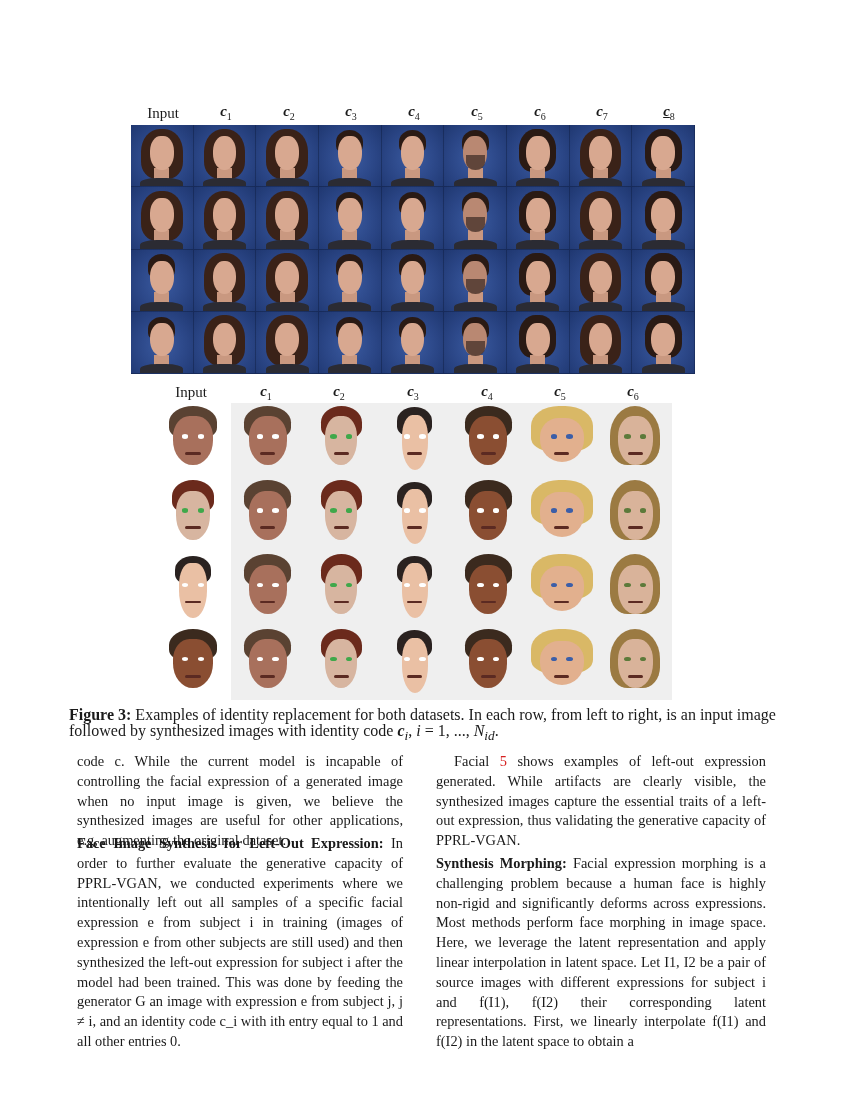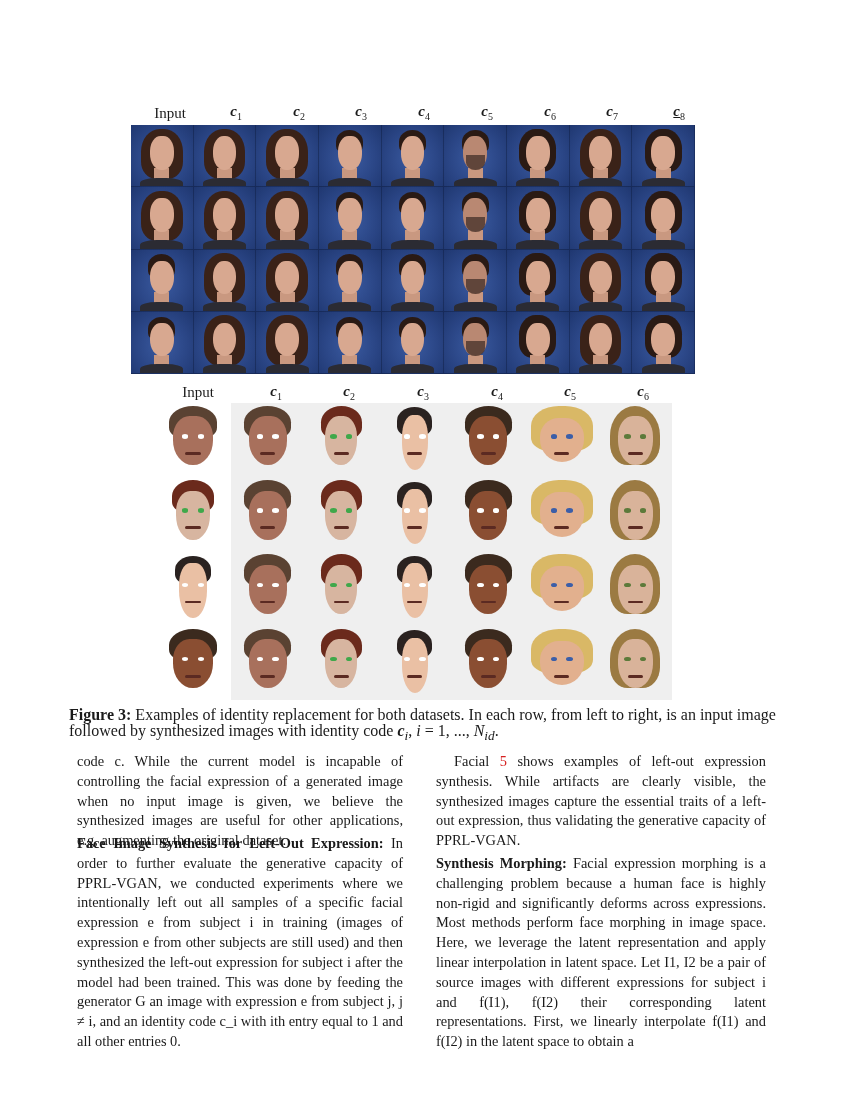--- a/index.html
+++ b/index.html
@@ -1,20 +1,20 @@
 <!DOCTYPE html>
 <html><head>
 <meta charset="utf-8">
 <style>
   html, body { margin:0; padding:0; background:#ffffff; }
   body { width:850px; height:1100px; position:relative; overflow:hidden;
          font-family:"Liberation Serif", "DejaVu Serif", serif; color:#1a1a1a; }
 
   
-  .hdr { position:absolute; font-size:15px; text-align:right; }
+  .hdr { position:absolute; font-size:15px; text-align:center; }
   .hdr.math { font-weight:bold; font-style:italic; }
   .hdr sub { font-size:10px; font-weight:normal; font-style:normal; }
 
   .grid1 { position:absolute; left:131px; top:125px; width:564px; height:249px;
            background:#27407a; display:grid;
            grid-template-columns: repeat(9, 1fr); grid-template-rows: repeat(4, 1fr); gap:0; }
   .cell1 { position:relative; overflow:hidden;
            background: radial-gradient(ellipse at 50% 55%, #3a5aa0 0%, #2a4585 60%, #1f3770 100%);
            border-right:1px solid rgba(10,20,50,0.35); border-bottom:1px solid rgba(10,20,50,0.35); }
   .cell1 .hair { position:absolute; left:20%; top:6%; width:60%; height:70%;
@@ -534,21 +534,21 @@
   <p>
     <span class="sechead">Face Image Synthesis for Left-Out Expression:</span>
     <span>In order to further evaluate the generative capacity of PPRL-VGAN, we conducted experiments where we intentionally left out all samples of a specific facial expression e from subject i in training (images of expression e from other subjects are still used) and then synthesized the left-out expression for subject i after the model had been trained. This was done by feeding the generator G an image with expression e from subject j, j ≠ i, and an identity code c_i with ith entry equal to 1 and all other entries 0.</span>
   </p>
 </div>
 
 <div class="col right" style="top:744px;">
   <p class="indent">
     <span>Facial</span>
     <span class="ref">5</span>
-    <span>shows examples of left-out expression synthesis. While artifacts are clearly visible, the synthesized images capture the essential traits of a left-out expression, thus validating the generative capacity of PPRL-VGAN.</span>
+    <span>shows examples of left-out expression generated. While artifacts are clearly visible, the synthesized images capture the essential traits of a left-out expression, thus validating the generative capacity of PPRL-VGAN.</span>
   </p>
 </div>
 <div class="col right" style="top:846px;">
   <p>
     <span class="sechead">Synthesis Morphing:</span>
     <span>Facial expression morphing is a challenging problem because a human face is highly non-rigid and significantly deforms across expressions. Most methods perform face morphing in image space. Here, we leverage the latent representation and apply linear interpolation in latent space. Let I1, I2 be a pair of source images with different expressions for subject i and f(I1), f(I2) their corresponding latent representations. First, we linearly interpolate f(I1) and f(I2) in the latent space to obtain a</span>
   </p>
 </div>
 
 </body></html>

